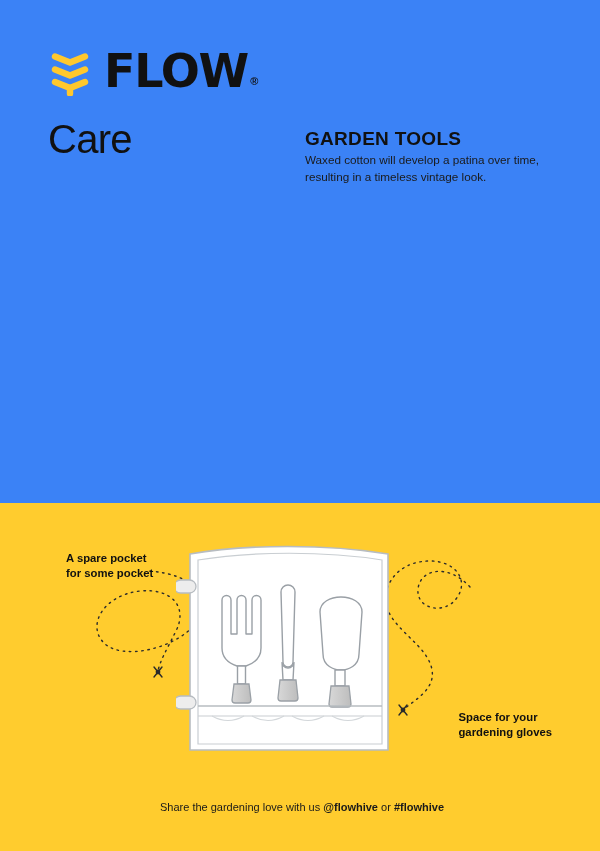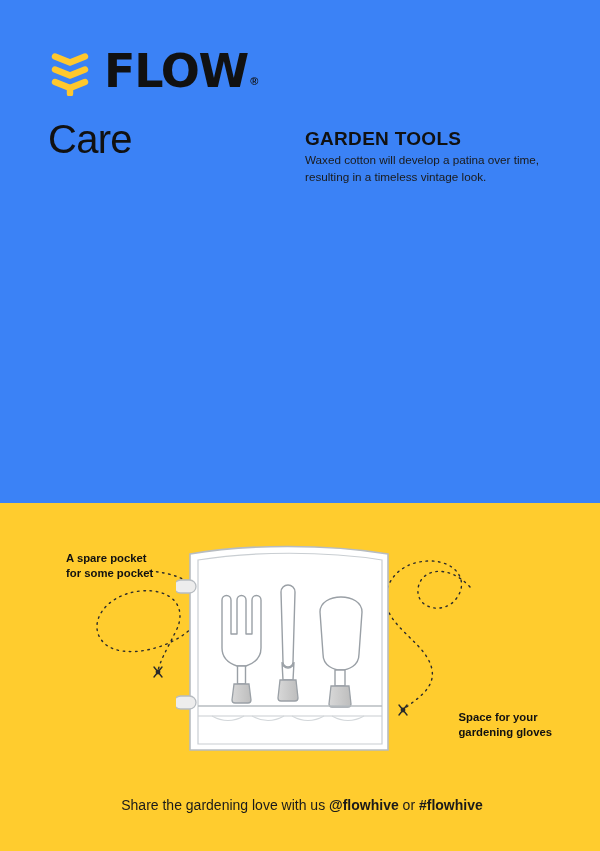--- a/index.html
+++ b/index.html
@@ -56,21 +56,21 @@
     position:absolute; font-weight:700; font-size:11.3px;
     line-height:1.32; color:#111;
   }
   .callout-left  { left:48px; top:48px;margin-left:18px; }
   .callout-right { right:48px; top:207px; text-align:left; }
 
   .roll { position:absolute; left:176px; top:33px; width:222px; height:230px; }
 
   .footer {
     position:absolute; left:4px; right:0; bottom:38px;
-    text-align:center; font-size:14px; color:#1a1a1a;
+    text-align:center; font-size:11px; color:#1a1a1a;
   }
   .footer b { font-weight:700; }
 </style>
 </head>
 <body>
 
 <div class="page">
 
   <div class="top">
 

